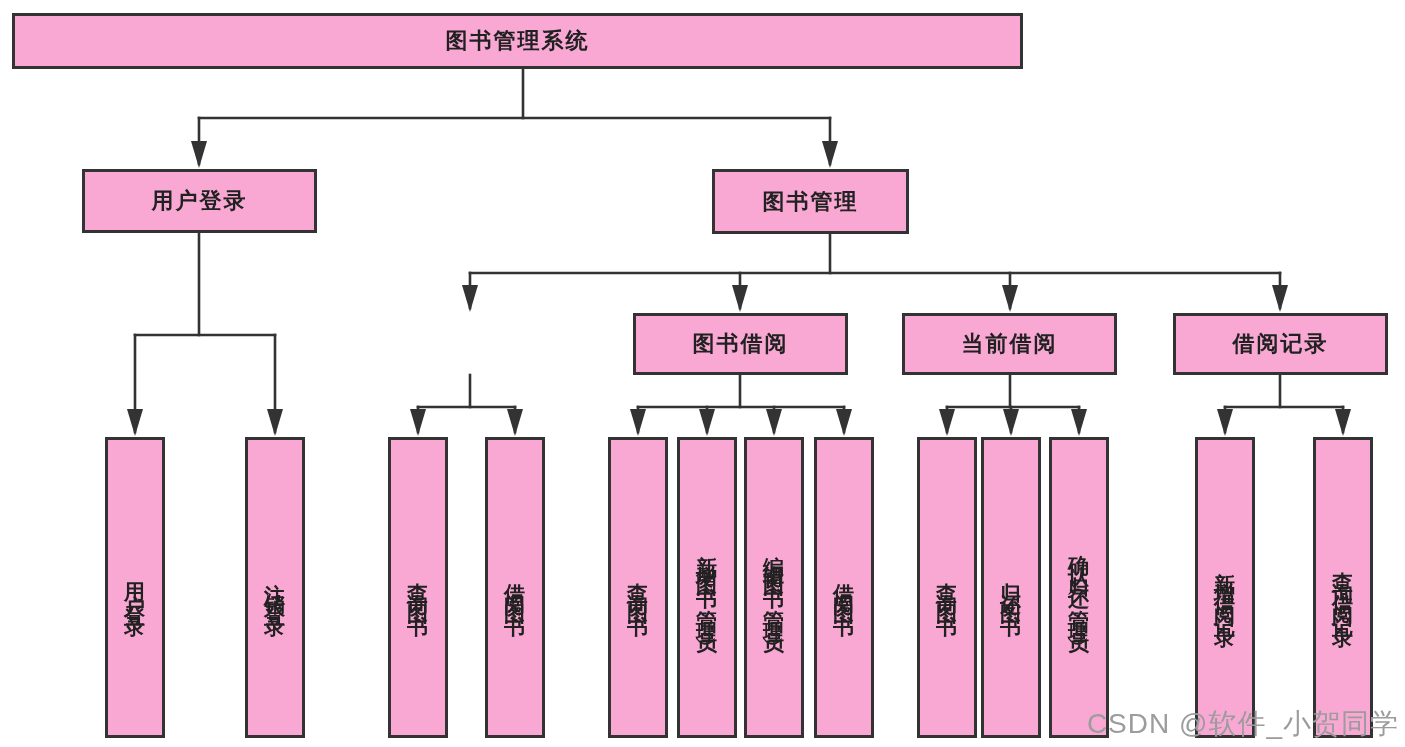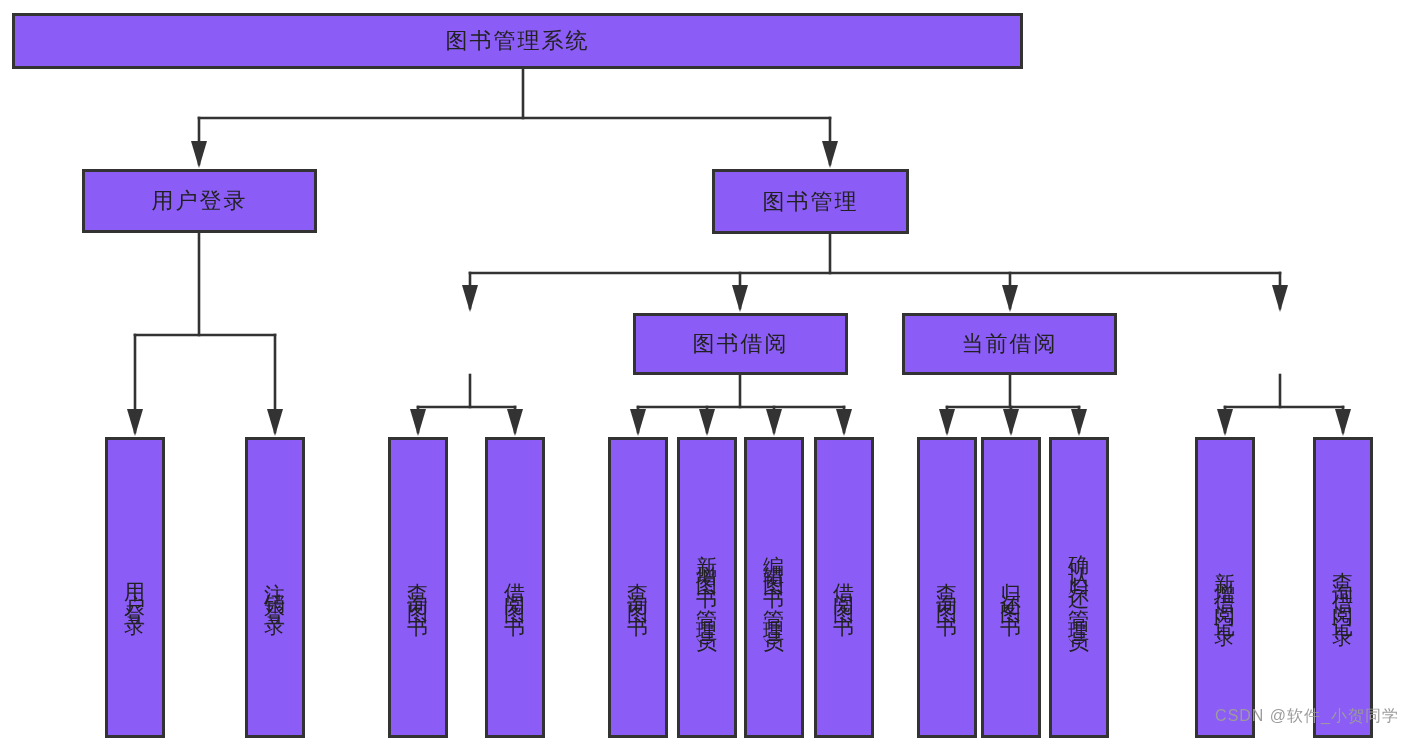--- a/index.html
+++ b/index.html
@@ -17,26 +17,27 @@
   }
   #connectors {
     position: absolute;
     left: 0;
     top: 0;
     pointer-events: none;
   }
   .node {
     position: absolute;
     box-sizing: border-box;
-    background: #8b5cf6;
+    background: #f9a8d4;
     border: 3px solid #333333;
     color: #212121;
     display: flex;
     align-items: center;
     justify-content: center;
+    font-weight: bold;
   }
   .hbox {
     font-size: 22px;
     letter-spacing: 2px;
   }
   .vbox .vtext {
     writing-mode: vertical-rl;
     text-orientation: mixed;
     font-size: 21px;
     letter-spacing: 11px;
@@ -62,22 +63,22 @@
   .lfC3 { left: 744px; }
   .lfC4 { left: 814px; }
   .lfD1 { left: 917px; }
   .lfD2 { left: 981px; }
   .lfD3 { left: 1049px; }
   .lfE1 { left: 1195px; }
   .lfE2 { left: 1313px; }
   .watermark {
     position: absolute;
     right: 6px;
-    bottom: 20px;
-    font-size: 16px;
+    bottom: 4px;
+    font-size: 28px;
     color: #9c9c9c;
     letter-spacing: 1px;
     z-index: 5;
   }
 </style>
 </head>
 <body>
 
 <div class="canvas">
 
@@ -136,20 +137,21 @@
       <polygon points="1343,436 1335,409 1351,409" fill="#333333"></polygon>
     </svg>
 
   <div class="node hbox root">图书管理系统</div>
 
   <div class="node hbox lvl2a">用户登录</div>
   <div class="node hbox lvl2b">图书管理</div>
 
   <div class="node hbox lvl3 l3b">图书借阅</div>
   <div class="node hbox lvl3 l3c">当前借阅</div>
+  <div class="node hbox lvl3 l3d">借阅记录</div>
 
   <div class="node vbox lfA1">
       <span class="vtext">用户登录</span>
     </div>
   <div class="node vbox lfA2">
       <span class="vtext">注销登录</span>
     </div>
 
   <div class="node vbox lfB1">
       <span class="vtext">查询图书</span>

